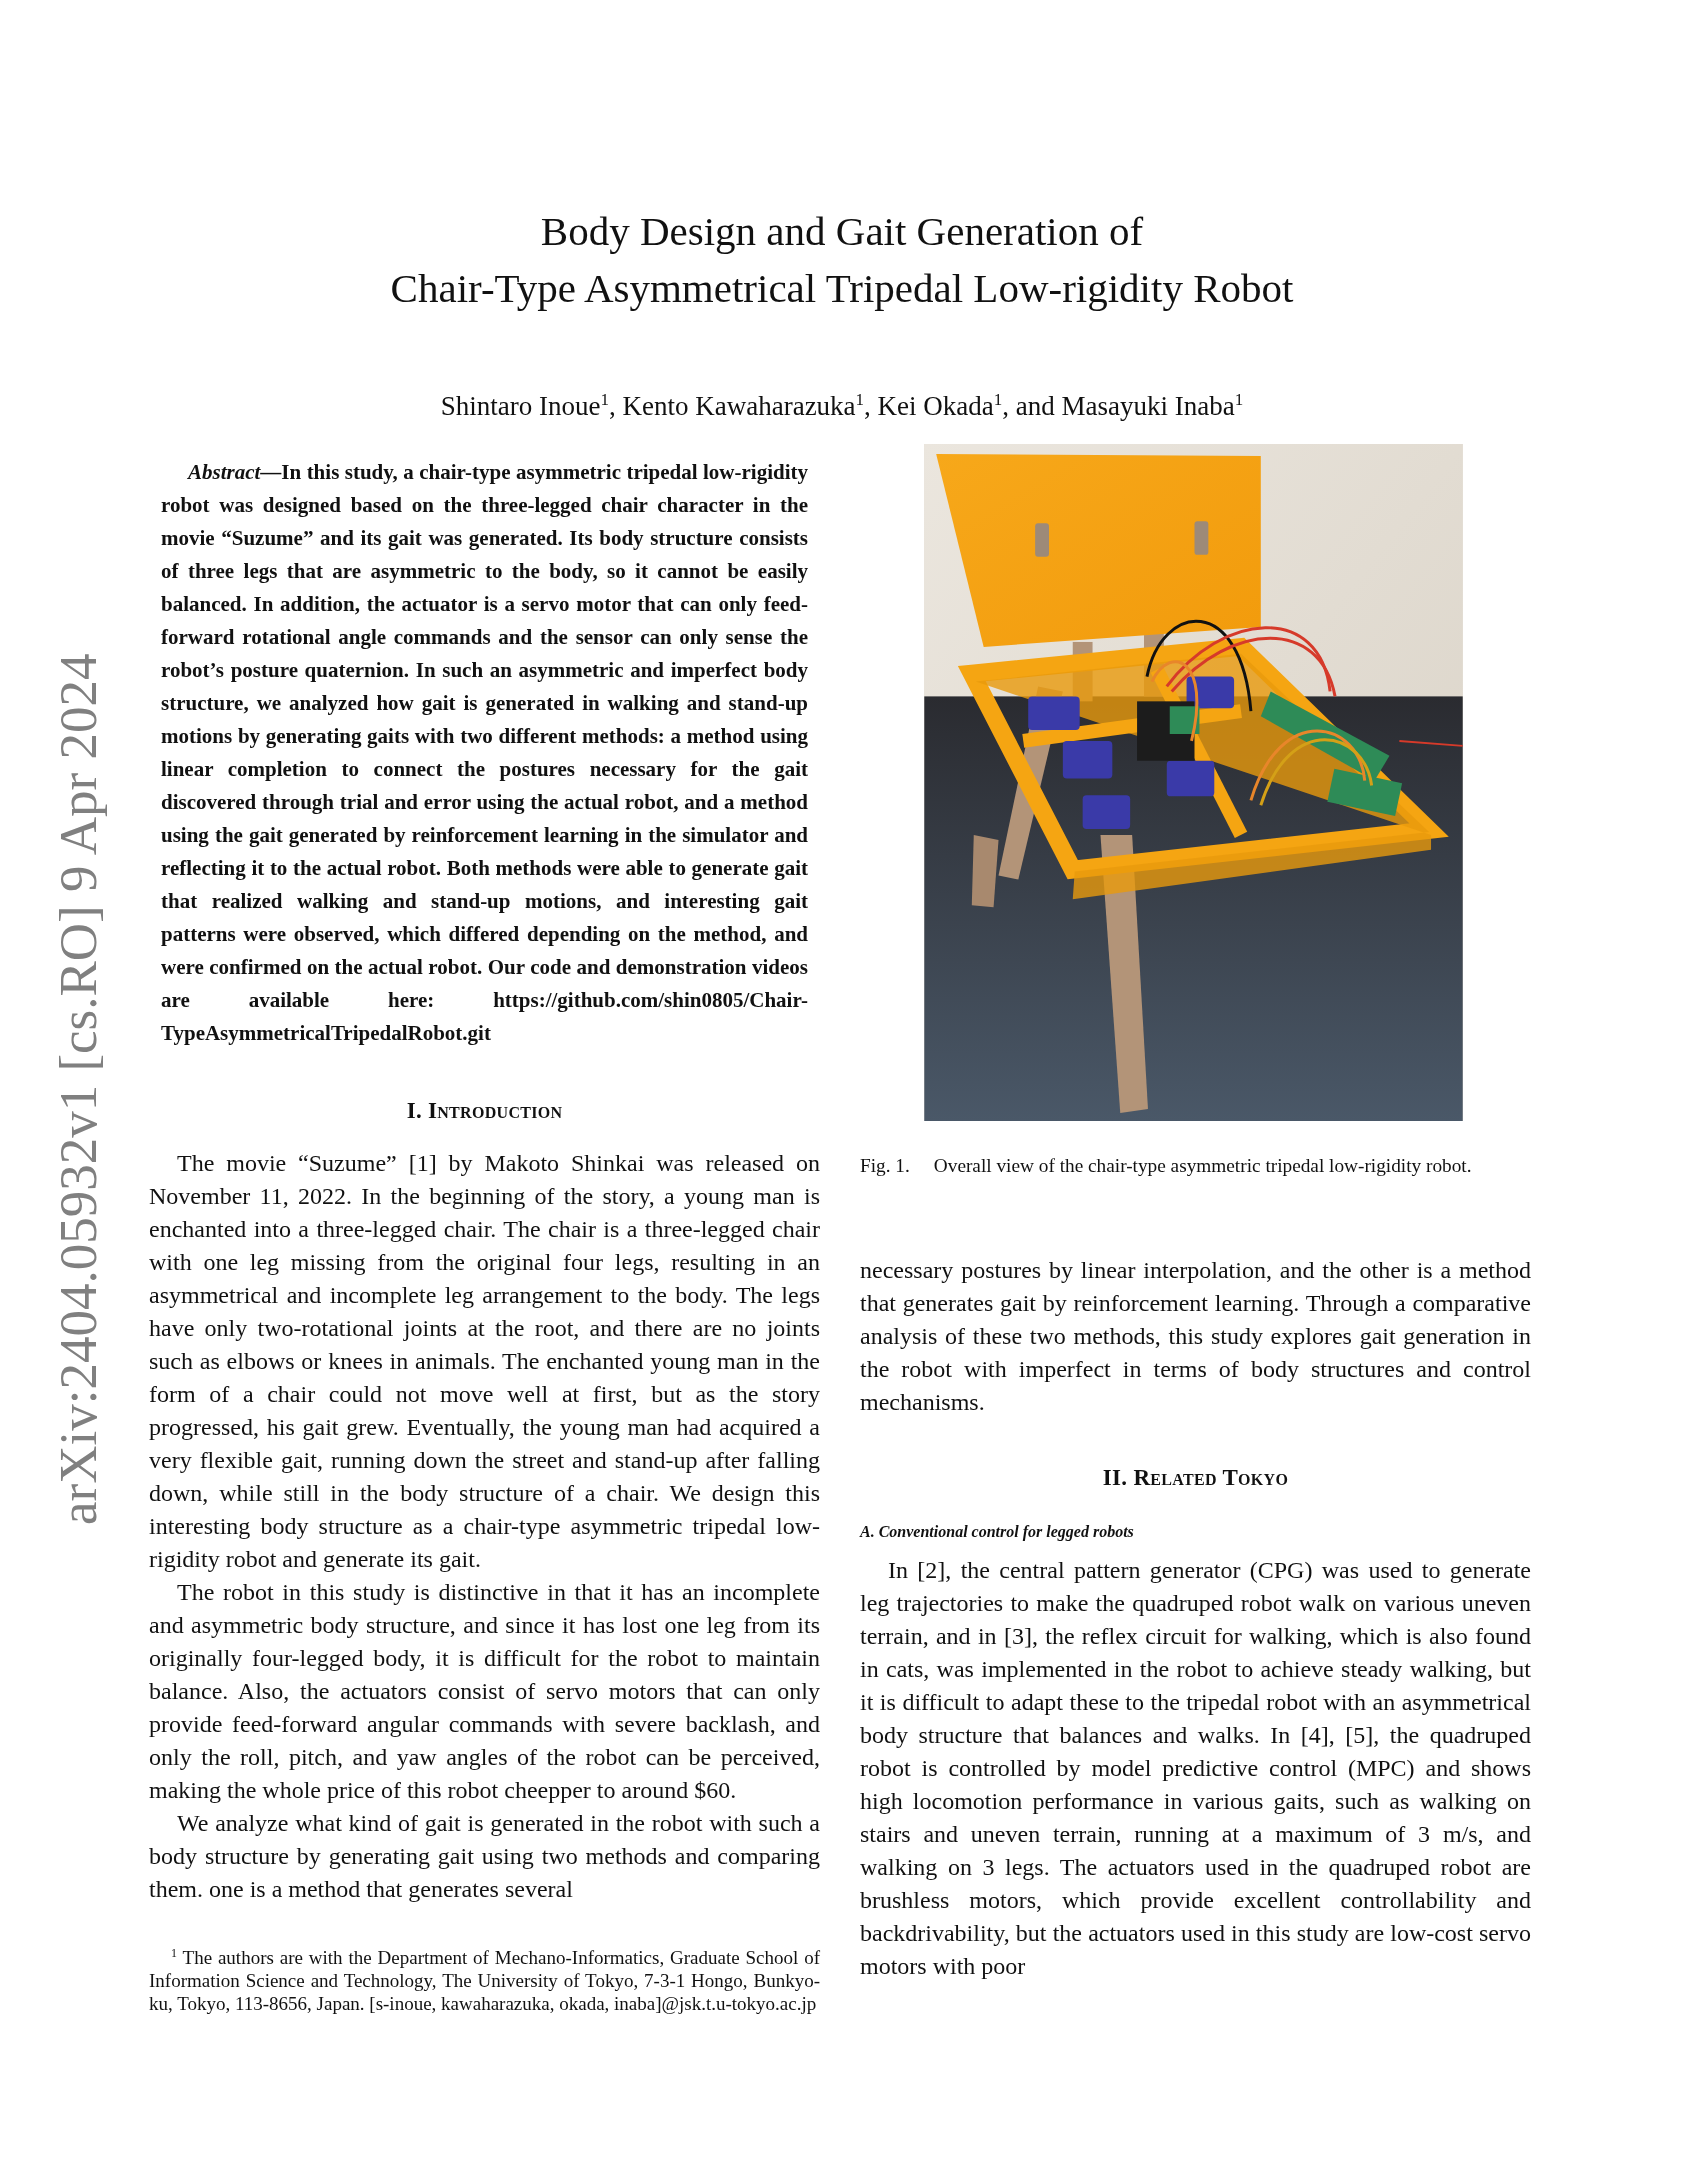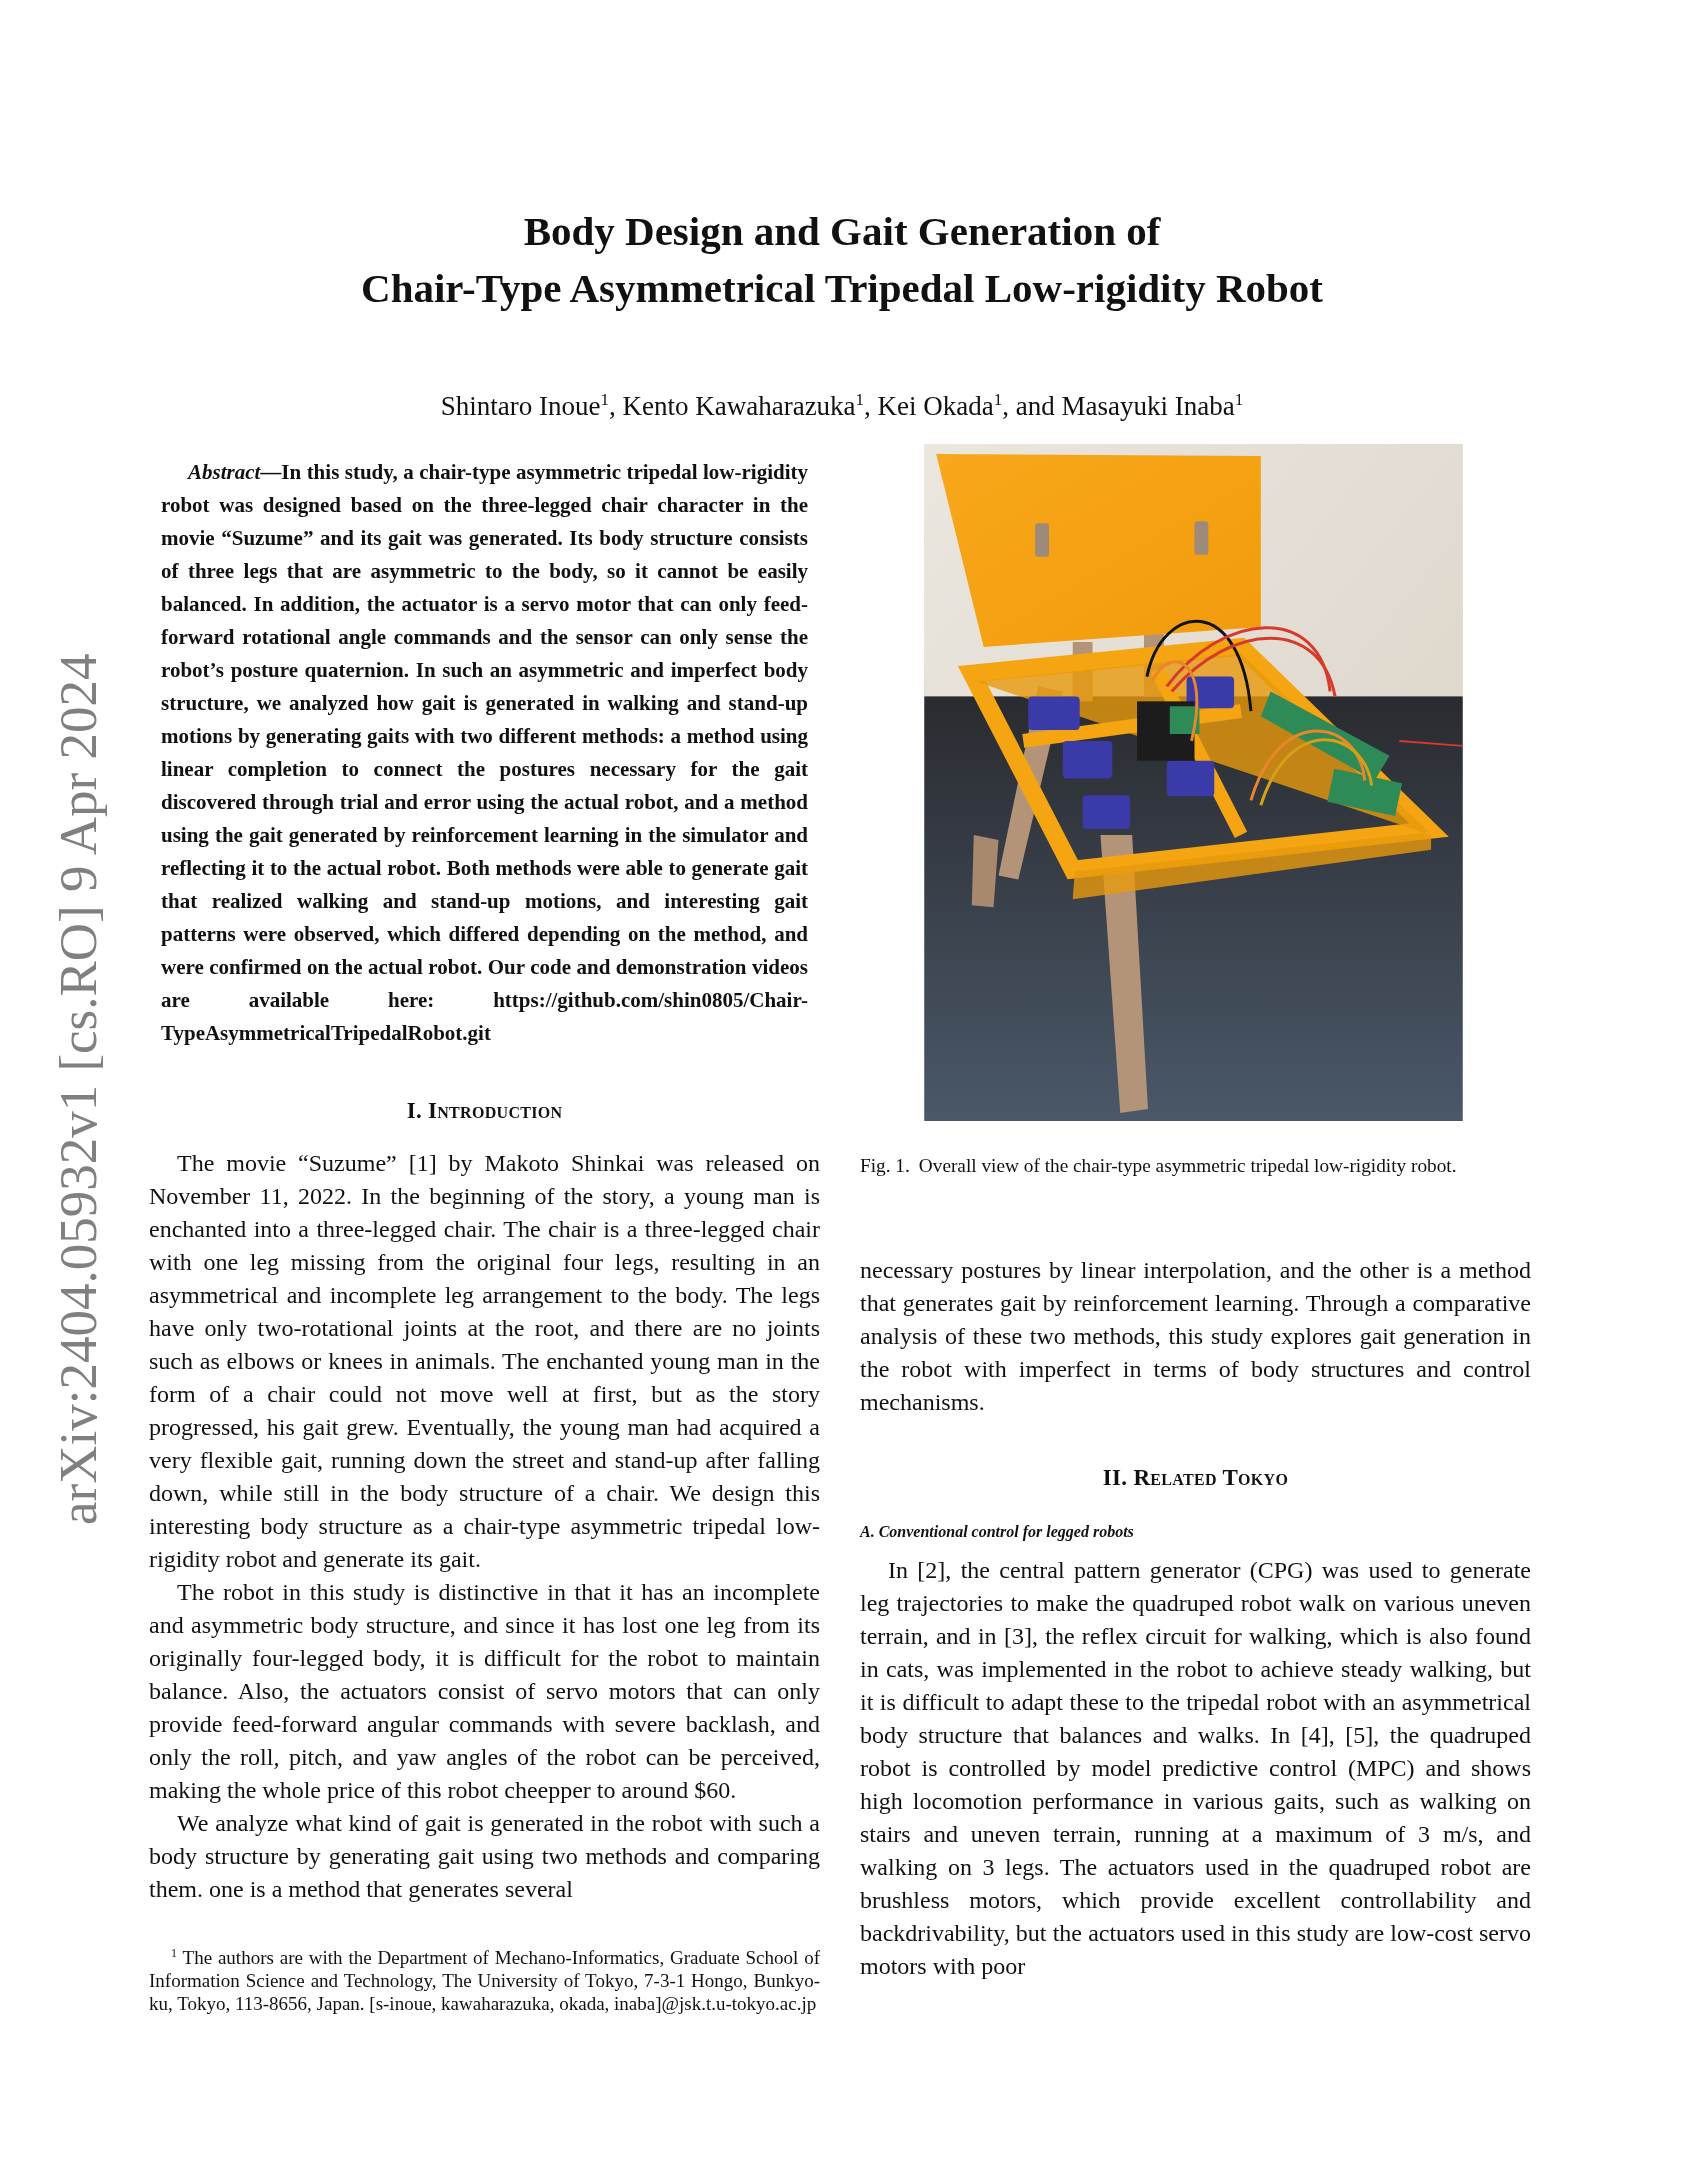--- a/index.html
+++ b/index.html
@@ -2,38 +2,38 @@
 <html><head>
 <meta charset="utf-8">
 <style>
   html, body { margin: 0; padding: 0; background: #ffffff; }
   body { width: 1683px; height: 2178px; position: relative; overflow: hidden;
          font-family: "Liberation Serif", "DejaVu Serif", serif; color: #111; }
   .arxiv-stamp { position: absolute; left: 48px; top: 1525px; transform-origin: 0 0;
       transform: rotate(-90deg); white-space: nowrap; font-size: 53px; color: #808080;
       font-family: "Liberation Serif", serif; letter-spacing: 0px; }
   .title-block { position: absolute; left: 149px; top: 203px; width: 1386px; text-align: center; }
-  .title { font-weight: bold; font-size: 41px; line-height: 57px; margin: 0; }
+  .title { font-weight: normal; font-size: 41px; line-height: 57px; margin: 0; }
   .authors { margin-top: 66px; font-size: 27px; line-height: 34px; }
   .authors sup { font-size: 17px; }
   .col { position: absolute; top: 444px; }
   .col-left { left: 149px; width: 671px; }
   .col-right { left: 860px; width: 671px; }
   .abstract { font-weight: bold; font-size: 21px; line-height: 33px; text-align: justify;
       text-indent: 27px; margin: 12px; hyphens: manual; }
   .abstract .abs-label { font-style: italic; }
   .section-heading { text-align: center; font-size: 23px; margin: 12px; line-height: 30px; font-variant: small-caps; letter-spacing: 0.3px; }
   .para { font-size: 24px; line-height: 33px; text-align: justify; text-indent: 28px; margin: 0; }
   .para.noindent { text-indent: 0; }
   .subsection-heading { font-style: italic; font-size: 16px; line-height: 33px; margin: 0; }
   .footnote { font-size: 19px; line-height: 23px; text-align: justify; text-indent: 22px; margin: 0; }
   .footnote sup { font-size: 12px; }
   .figure { position: absolute; left: 924px; top: 444px; width: 539px; height: 677px; overflow: hidden; background: #e9e4dc; }
   .caption { position: absolute; left: 860px; top: 1154px; width: 671px; font-size: 19.3px; line-height: 24px; text-align: justify; }
-  .caption .fig-label { margin-right: 9px; }
+  .caption .fig-label { margin-right: 24px; }
 </style>
 </head>
 <body>
 
 <div class="arxiv-stamp">arXiv:2404.05932v1  [cs.RO]  9 Apr 2024</div>
 
 <div class="title-block">
   <h1 class="title">
     <span>Body Design and Gait Generation of</span><br>
     <span>Chair-Type Asymmetrical Tripedal Low-rigidity Robot</span>

